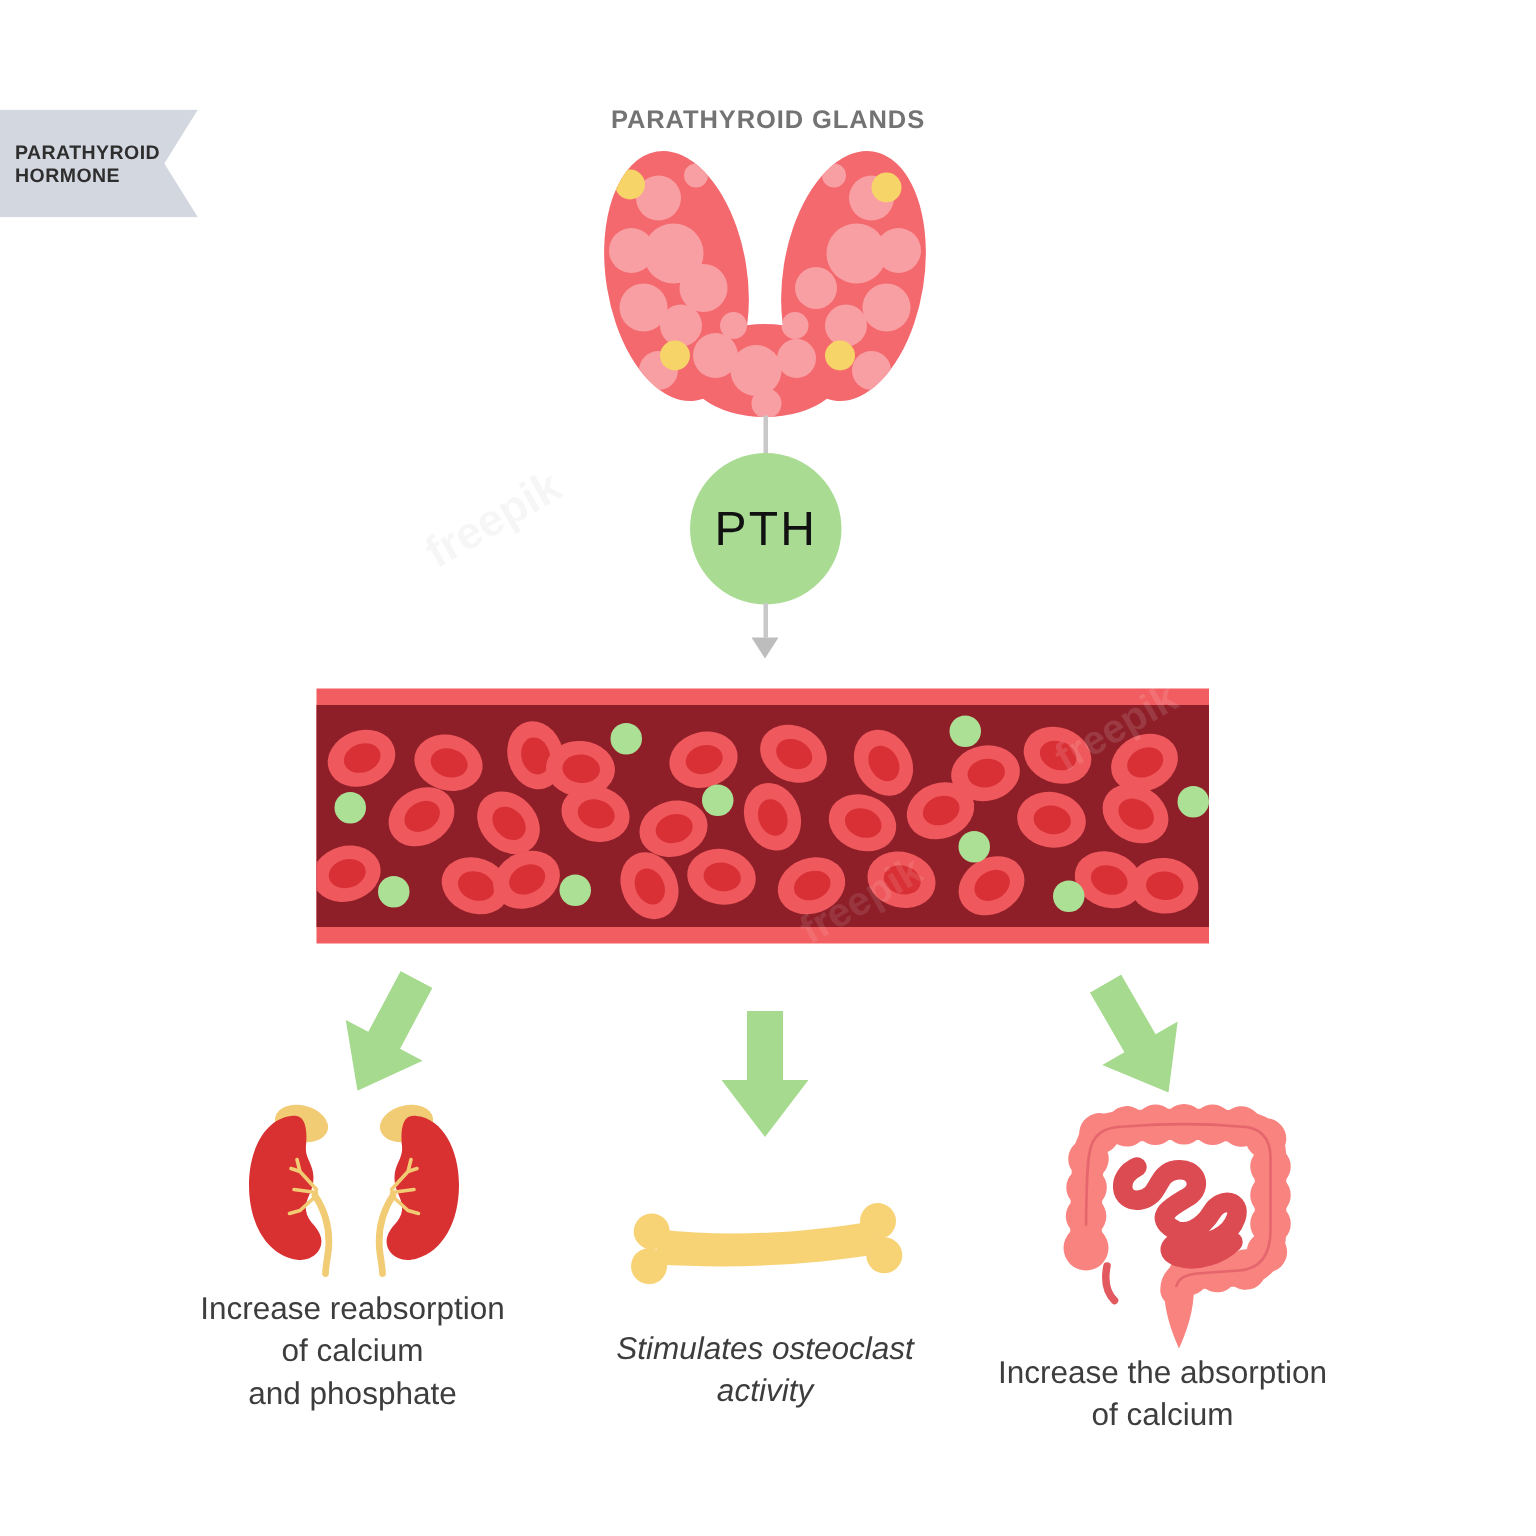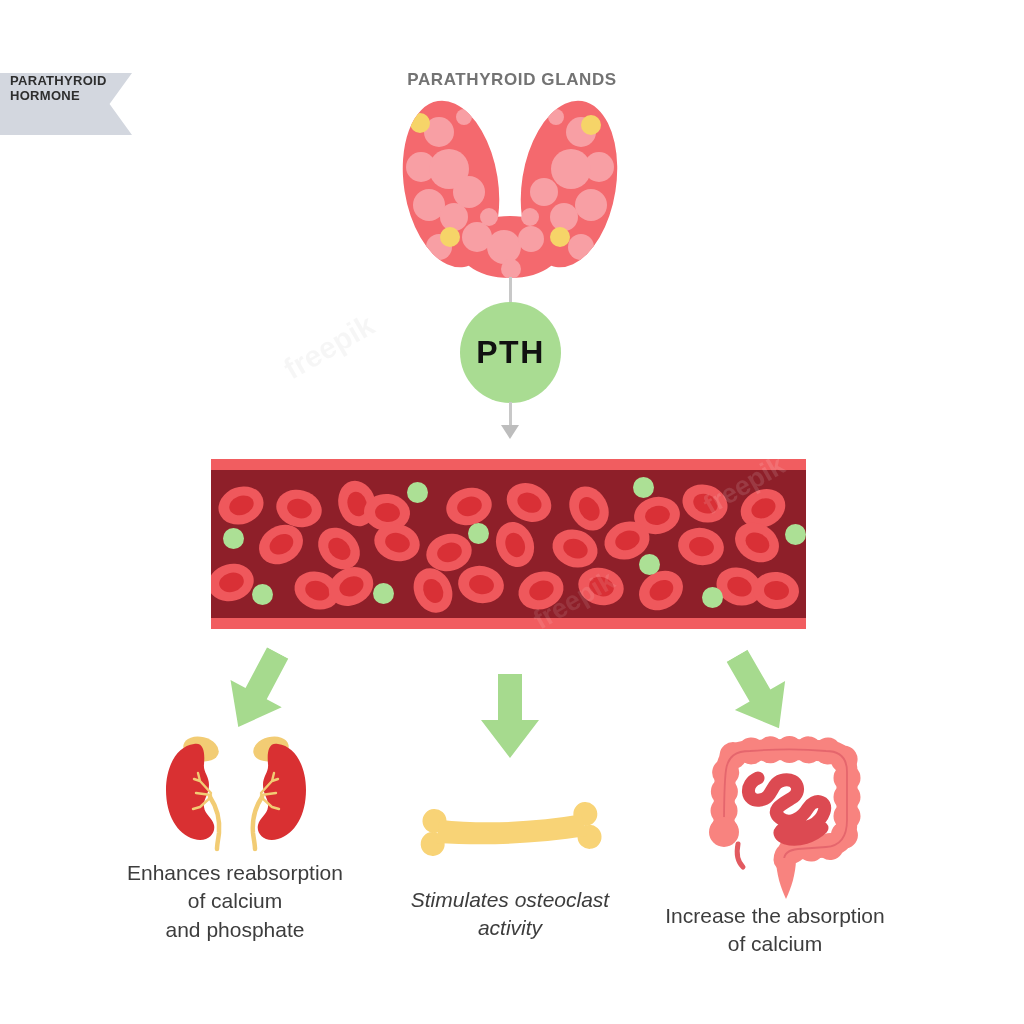--- a/index.html
+++ b/index.html
@@ -7,38 +7,38 @@
     --vessel-wall:#f15d60; --vessel-interior:#8e1f29; --blood-cell-outer:#ef585c; --blood-cell-inner:#d93036;
     --pth-molecule:#ace095; --thyroid-base:#f4696e; --thyroid-spots:#f89fa4; --parathyroid-dot:#f6d468;
     --kidney-red:#d93032; --kidney-yellow:#f2cc74; --bone-yellow:#f8d376;
     --intestine-large:#f8837f; --intestine-small:#dc4a52; --caption-text:#3d3d3d;
   }
   *{margin:0;padding:0;box-sizing:border-box;}
   html,body{background:#fff;}
   body{font-family:"Liberation Sans",sans-serif;}
   .canvas{position:relative;width:1024px;height:1024px;background:#fff;overflow:hidden;margin:0 auto;}
 
-  .ribbon{position:absolute;left:0;top:73px;width:132px;height:62px;background:var(--ribbon-bg);
+  .ribbon{position:absolute;left:0;top:73px;width:132px;height:72px;background:var(--ribbon-bg);
     clip-path:polygon(0 0,100% 0,83% 50%,100% 100%,0 100%);
-    display:flex;align-items:flex-start;}
+    display:flex;align-items:center;}
   .ribbon-label{font-size:13px;font-weight:bold;color:#2e2e2e;line-height:15px;letter-spacing:.3px;
     padding-left:10px;white-space:pre-line;}
 
   .diagram-title{position:absolute;left:0;right:0;top:70px;text-align:center;
     font-size:17px;font-weight:700;letter-spacing:.6px;color:#737373;}
 
   .connector{position:absolute;background:#c8c8c8;}
   .connector.v1{left:509px;top:277px;width:3px;height:26px;}
   .connector.v2{left:509px;top:402px;width:3px;height:23px;}
   .arrowhead-gray{position:absolute;left:501px;top:425px;width:0;height:0;
     border-left:9px solid transparent;border-right:9px solid transparent;border-top:14px solid #bdbdbd;}
 
   .pth-circle{position:absolute;left:460px;top:302px;width:101px;height:101px;border-radius:50%;
     background:var(--pth-circle);display:flex;align-items:center;justify-content:center;}
-  .pth-label{font-size:32px;font-weight:bold;color:#111;letter-spacing:1.5px;}
+  .pth-label{font-size:32px;font-weight:normal;color:#111;letter-spacing:1.5px;}
 
   .vessel{position:absolute;left:211px;top:459px;width:595px;height:170px;background:var(--vessel-wall);}
   .vessel-interior{position:absolute;left:0;top:11px;width:595px;height:148px;background:var(--vessel-interior);overflow:hidden;}
   .rbc{position:absolute;width:46px;height:37px;border-radius:50%;background:var(--blood-cell-outer);
     display:flex;align-items:center;justify-content:center;}
   .rbc-core{width:25px;height:19px;border-radius:50%;background:var(--blood-cell-inner);}
   .pth-molecule{position:absolute;width:21px;height:21px;border-radius:50%;background:var(--pth-molecule);}
 
   .green-arrow{position:absolute;width:80px;height:84px;}
   .green-arrow.left{left:218px;top:648px;transform:rotate(28deg);}
@@ -269,21 +269,21 @@
       <path style="stroke:var(--intestine-large)" stroke-width="27" stroke-dasharray="0.1 19" d="M24,104 C24,80 24,58 26,44 C28,30 36,25 50,25 C76,23 104,23 126,25 C140,25 147,32 147,46 L147,94 C147,110 141,120 126,121 L98,123 C88,124 84,128 84,134"></path>
       <path style="stroke:var(--intestine-large)" stroke-width="21" d="M24,104 C24,80 24,58 26,44 C28,30 36,25 50,25 C76,23 104,23 126,25 C140,25 147,32 147,46 L147,94 C147,110 141,120 126,121 L98,123 C88,124 84,128 84,134"></path>
       <path stroke="#e5666d" stroke-width="1.8" d="M24,104 C24,80 24,58 26,44 C28,30 36,25 50,25 C76,23 104,23 126,25 C140,25 147,32 147,46 L147,94 C147,110 141,120 126,121 L98,123 C88,124 84,128 84,134"></path>
     </g>
     <circle cx="24" cy="106" r="15" style="fill:var(--intestine-large)"></circle>
     <path style="fill:var(--intestine-large)" d="M76,132 L96,132 C96,148 91,162 86,173 C81,162 76,148 76,132 Z"></path>
     <path stroke="#e25a60" stroke-width="5" fill="none" stroke-linecap="round" d="M38,118 C36,128 38,136 43,141"></path>
     <path style="stroke:var(--intestine-small)" stroke-width="13" fill="none" stroke-linecap="round" stroke-linejoin="round" d="M58,52 C44,58 46,76 60,74 C74,72 70,56 84,54 C98,52 102,66 92,72 C82,78 70,84 80,92 C90,100 102,92 108,82 C114,72 128,74 124,86 C120,98 106,104 94,102 C82,100 74,108 86,112 C98,116 114,110 122,102"></path>
   </svg>
 
-  <div class="caption kidneys">Enhances reabsorption
+  <div class="caption kidneys">Increase reabsorption
 of calcium
 and phosphate</div>
   <div class="caption bone">Stimulates osteoclast
 activity</div>
   <div class="caption intestine">Increase the absorption
 of calcium</div>
 
 </div>
 
 </body></html>

